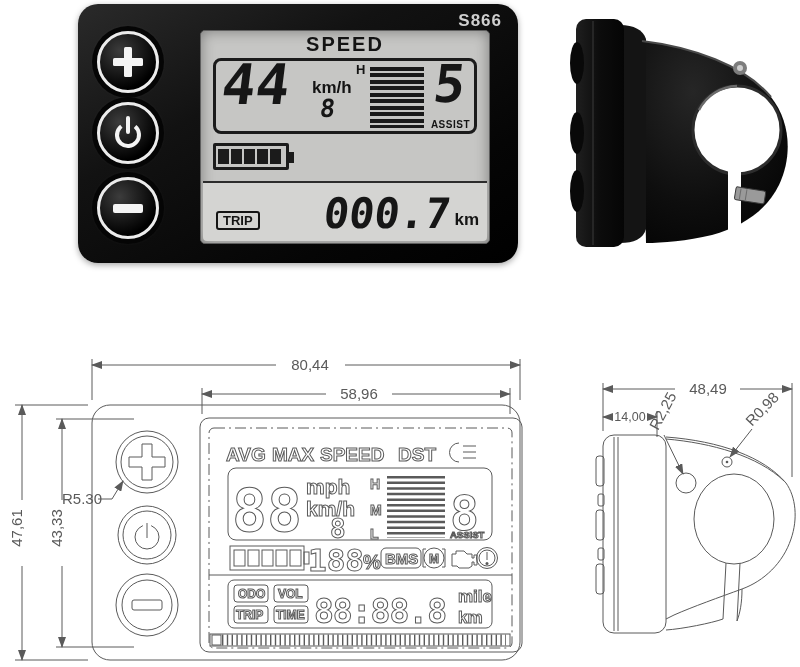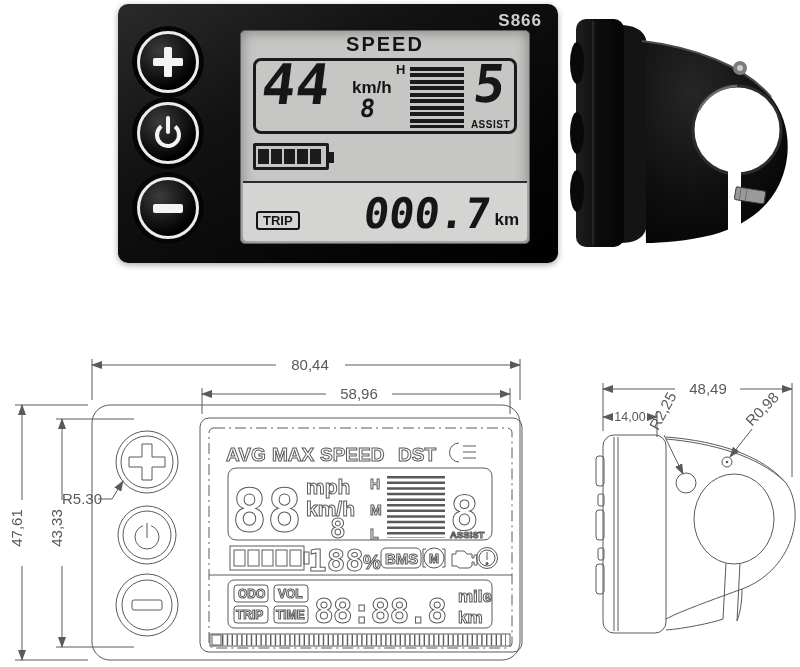--- a/index.html
+++ b/index.html
@@ -1,21 +1,21 @@
 <!DOCTYPE html>
 <html><head>
 <meta charset="utf-8">
 <style>
   html,body{margin:0;padding:0;background:#fff;}
   .canvas{position:relative;width:800px;height:667px;background:#fff;overflow:hidden;
           font-family:"Liberation Sans",sans-serif;}
   
-  .device{position:absolute;left:78px;top:4px;width:440px;height:259px;border-radius:10px;
+  .device{position:absolute;left:78px;top:4px;width:440px;height:259px;border-radius:20px;
           background:linear-gradient(150deg,#2a2a2a 0%,#121212 35%,#050505 75%,#000 100%);
-          box-shadow:0 2px 6px rgba(0,0,0,.35);margin-left:40px;}
+          box-shadow:0 2px 6px rgba(0,0,0,.35);}
   .model{position:absolute;top:7px;right:16px;color:#cfcfcf;font-weight:bold;font-size:17px;letter-spacing:1px;}
   .btn{position:absolute;left:19px;width:56px;height:56px;border-radius:50%;
        background:radial-gradient(circle at 35% 30%,#3c3c3c,#000 72%);
        border:3px solid #ececec;box-shadow:0 0 0 5px #050505,0 0 7px rgba(255,255,255,.28);}
   .btn .h,.btn .v{position:absolute;background:#f4f4f4;border-radius:1.5px;}
   .btn .h{left:13px;top:24px;width:30px;height:8px;}
   .btn .v{left:24px;top:13px;width:8px;height:30px;}
   .screen{position:absolute;left:122px;top:26px;width:288px;height:212px;background:#c6c6c4;
           border:1px solid #5e5e5e;border-radius:5px;box-shadow:inset 0 0 14px rgba(0,0,0,.38);}
   .seg{font-family:"DejaVu Sans Mono",monospace;font-weight:bold;color:#161616;transform:skewX(-7deg);line-height:1;}

